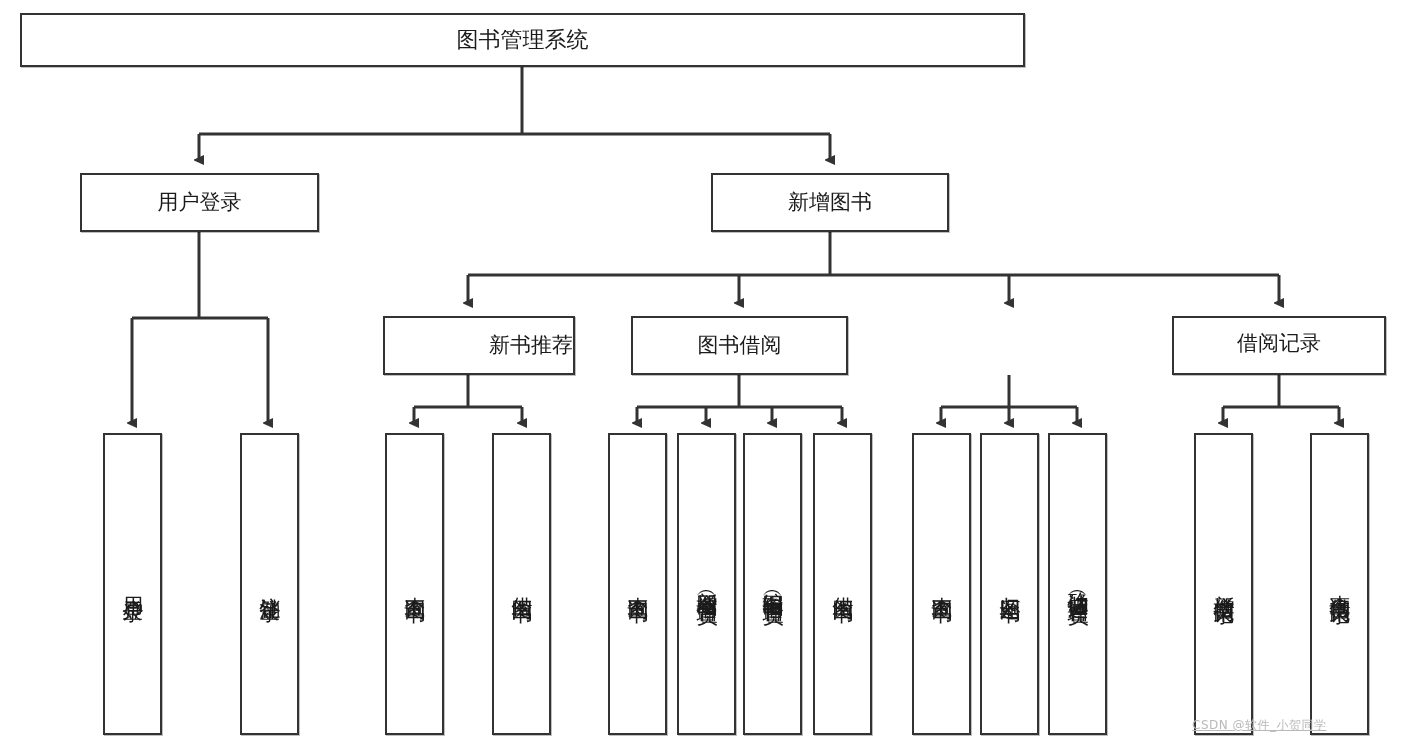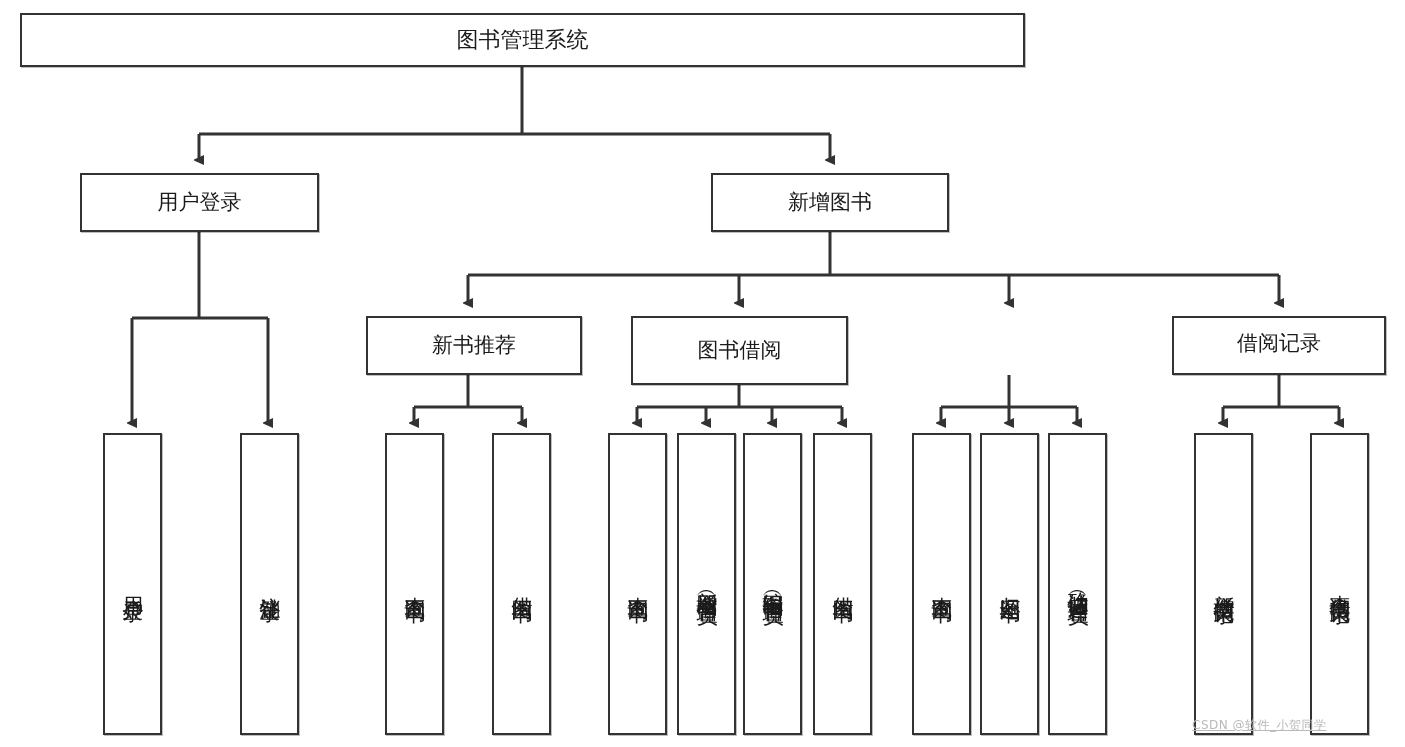--- a/index.html
+++ b/index.html
@@ -125,24 +125,24 @@
     <span>图书管理系统</span>
   </div>
 
   <div class="node node-h" style="left:80px; top:173px; width:239px; height:59px;">
     <span>用户登录</span>
   </div>
   <div class="node node-h" style="left:711px; top:173px; width:238px; height:59px;">
     <span>新增图书</span>
   </div>
 
-  <div class="node node-h" style="left:366px; top:316px; width:216px; height:59px;">
+  <div class="node node-h" style="left:383px; top:316px; width:192px; height:59px;justify-content:flex-end;">
     <span>新书推荐</span>
   </div>
-  <div class="node node-h" style="left:631px; top:316px; width:217px; height:69px;">
+  <div class="node node-h" style="left:631px; top:316px; width:217px; height:59px;">
     <span>图书借阅</span>
   </div>
   <div class="node node-h" style="left:1172px; top:316px; width:214px; height:59px;font-family:Liberation Mono, monospace;">
     <span>借阅记录</span>
   </div>
 
   <div class="node node-v" style="left:103px; top:433px; width:59px; height:302px;">
     <span class="vtext">用户登录</span>
   </div>
   <div class="node node-v" style="left:240px; top:433px; width:59px; height:302px;">

